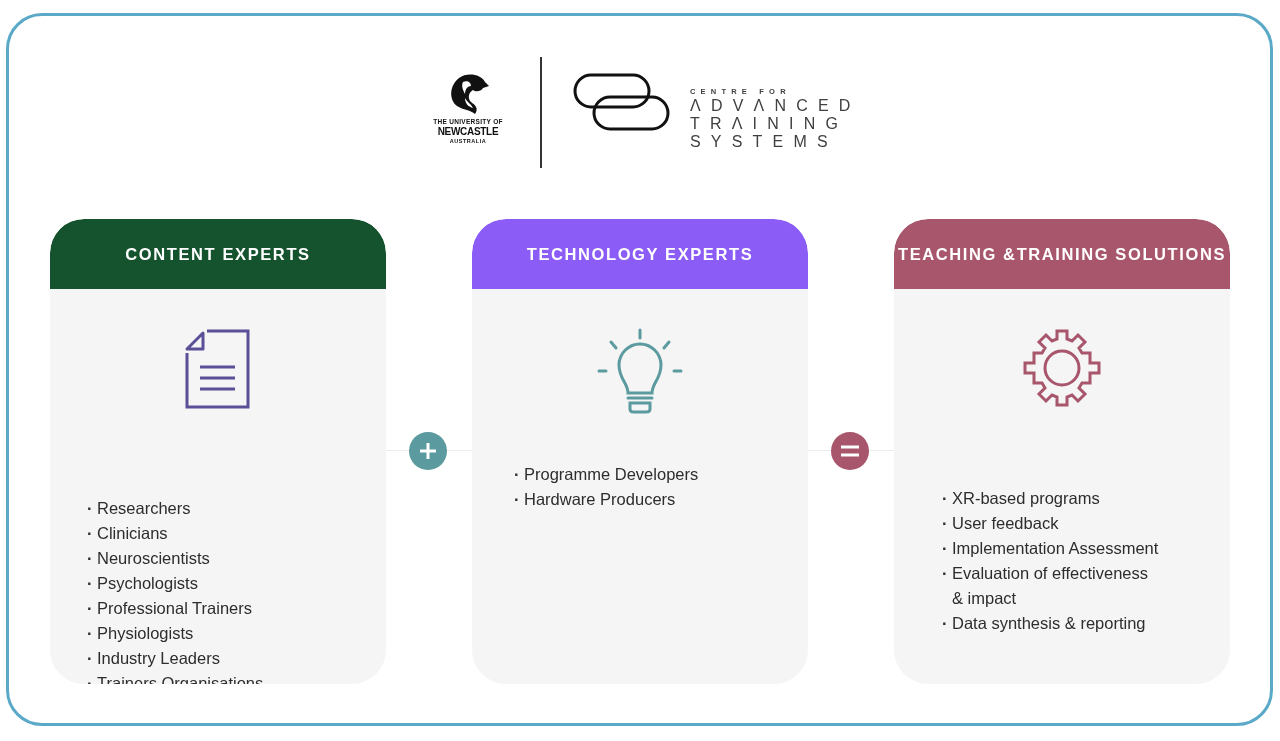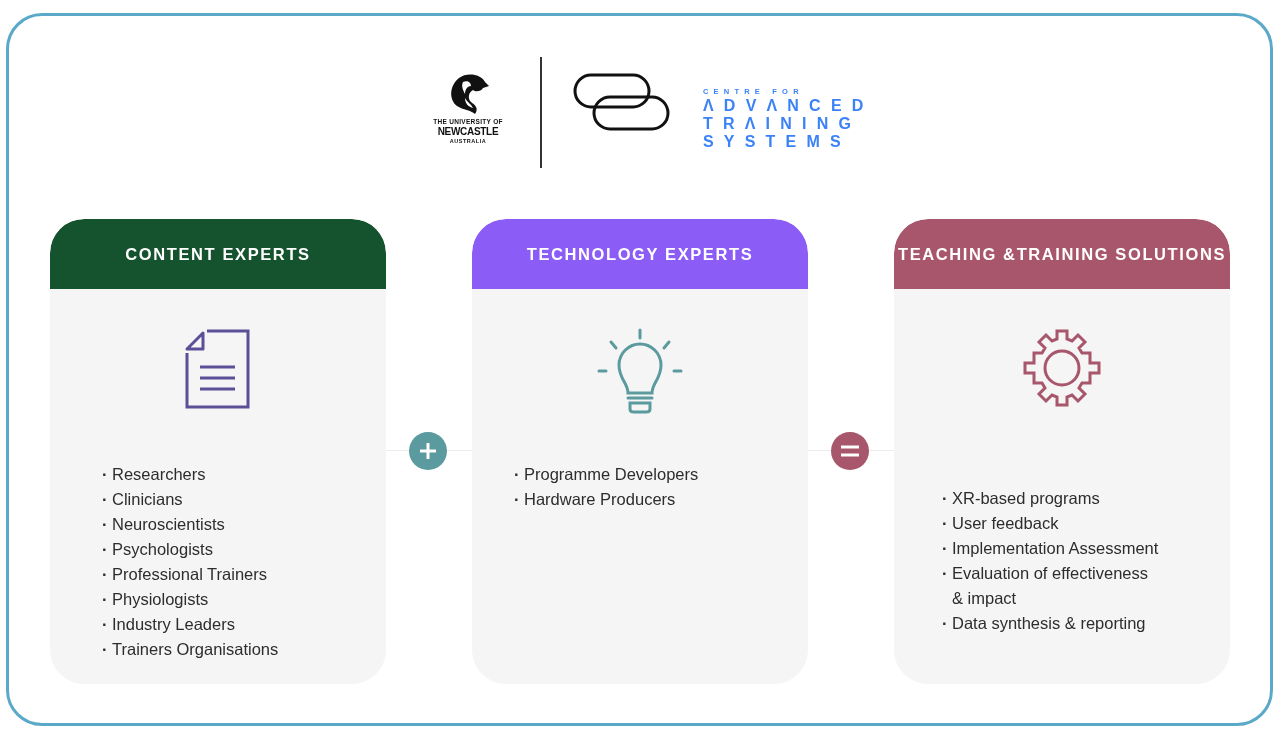--- a/index.html
+++ b/index.html
@@ -13,44 +13,44 @@
 
     
     .logos { position: absolute; left: 0; top: 0; width: 1280px; height: 200px; }
     .uon { position: absolute; left: 420px; top: 72px; width: 96px; text-align: center; }
     .uon svg { display: block; margin: 0 auto; }
     .uon-top { font-size: 6.5px; letter-spacing: 0.3px; font-weight: bold; color: #111; margin-top: 2px; }
     .uon-mid { font-size: 10px; font-weight: bold; letter-spacing: -0.3px; color: #111; line-height: 13px; }
     .uon-bot { font-size: 5.5px; letter-spacing: 0.5px; font-weight: bold; color: #111; }
     .divider { position: absolute; left: 540px; top: 57px; width: 1.5px; height: 111px; background: #333; }
     .cats-mark { position: absolute; left: 572px; top: 72px; }
-    .cats-text { position: absolute; left: 690px; top: 87px; color: #3b82f6; margin-left: 13px; }
+    .cats-text { position: absolute; left: 690px; top: 87px; color: #404040; }
     .cats-small { font-size: 7.5px; font-weight: bold; letter-spacing: 5.2px; line-height: 10px; }
-    .cats-big { font-size: 16px; font-weight: bold; letter-spacing: 10.2px; line-height: 18px; }
+    .cats-big { font-size: 16px; font-weight: normal; letter-spacing: 10.2px; line-height: 18px; }
 
     
     .connector { position: absolute; left: 385px; top: 450px; width: 510px; height: 1px; background: #ececec; }
 
     
     .card { position: absolute; top: 219px; width: 336px; height: 465px; background: #f5f5f5; border-radius: 34px; overflow: hidden; }
     .card-header {
       height: 70px; display: flex; align-items: center; justify-content: center; text-align: center;
       color: #fff; font-weight: bold; font-size: 16.5px; letter-spacing: 1.6px; line-height: 22px;
       border-radius: 34px 34px 0 0;
     }
     .card-icon { position: absolute; left: 0; width: 100%; top: 108px; display: flex; justify-content: center; }
     .card-list { position: absolute; top: 243px; list-style: none; font-size: 16.5px; line-height: 25px; color: #2d2d2d; }
     .card-list li { position: relative; padding-left: 10px; }
     .card-list li::before { content: "·"; position: absolute; left: 0; top: 0; font-weight: bold; }
     .card-list li.cont::before { content: ""; }
 
     .card-1 { left: 50px; }
     .card-2 { left: 472px; }
     .card-3 { left: 894px; }
-    .card-1 .card-list { left: 52px; }
+    .card-1 .card-list { left: 37px; margin-top: 34px; }
     .card-2 .card-list { left: 42px; }
     .card-3 .card-list { left: 48px; margin-top: 24px; }
 
     
     .op { position: absolute; width: 38px; height: 38px; border-radius: 50%; display: flex; align-items: center; justify-content: center; }
     .op-plus { left: 409px; top: 432px; }
     .op-eq { left: 831px; top: 432px; }
   </style>
 </head>
 <body>

